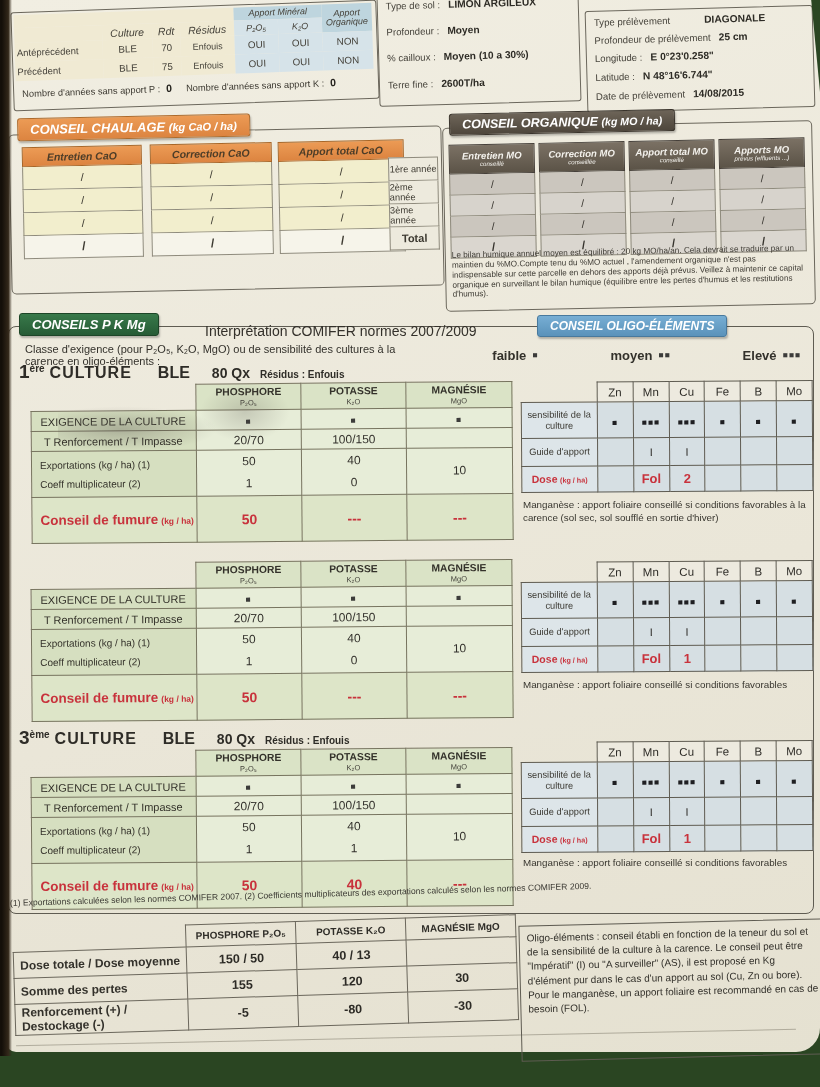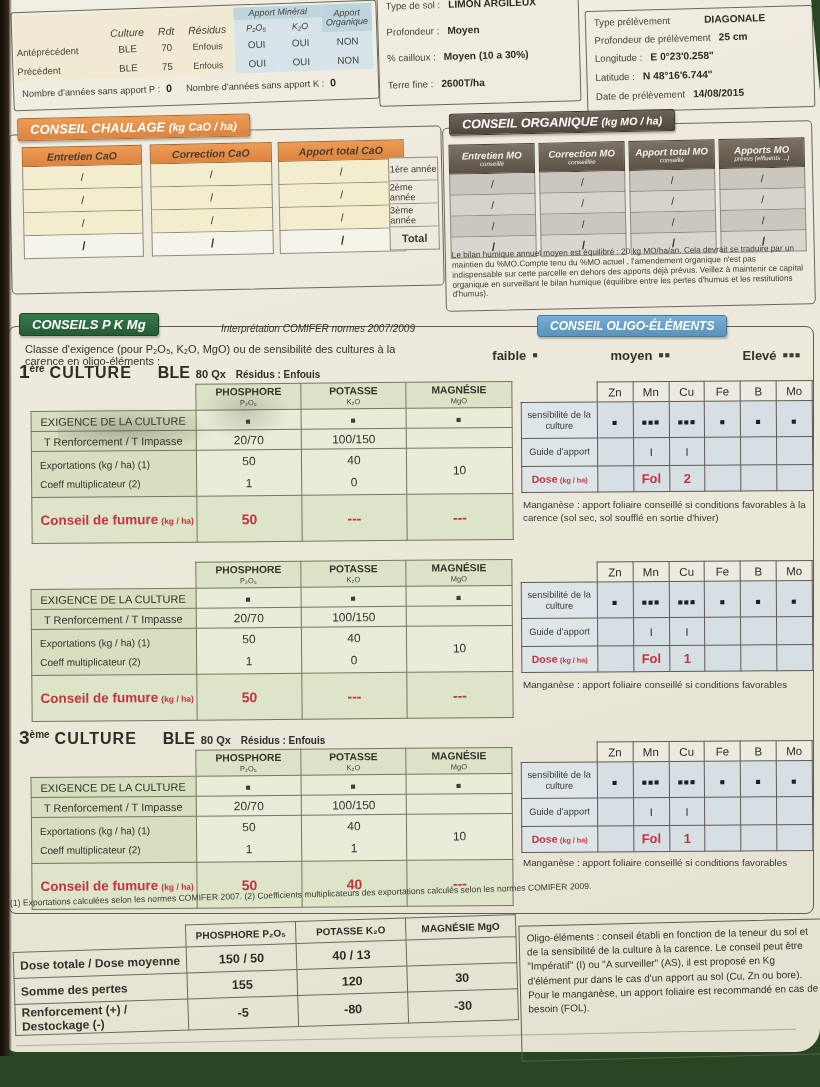--- a/index.html
+++ b/index.html
@@ -62,31 +62,31 @@
   .org-head{height:28px;background:linear-gradient(#7b7164,#5b5347);border:1px solid #46403a;color:#f3f1ec;display:flex;flex-direction:column;align-items:center;justify-content:center;line-height:1.05;}
   .org-head .main{font-size:9.6px;font-weight:bold;font-style:italic;}
   .org-head .sub{font-size:6.2px;font-style:italic;}
   .org-cell{height:20px;border:1px solid #8f8b7d;border-top:none;display:flex;align-items:center;justify-content:center;font-size:10.5px;color:#35322c;}
   .org-a{background:#cbc6be;} .org-b{background:#d7d3cc;}
   .org-cell.last{font-weight:bold;font-size:11.5px;background:#dad6cf;}
   .org-note{position:absolute;left:6px;top:122px;width:354px;font-size:8.2px;line-height:1.2;color:#3e3b34;}
 
   
   .pkmg-frame{left:8px;top:326px;width:804px;height:586px;border:1.6px solid #5f5c52;border-radius:8px;}
-  .subtitle{left:212px;top:-4px;font-size:10px;color:#33302a;font-style:italic;}
+  .subtitle{left:196px;top:-4px;font-size:14px;color:#33302a;}
   .legend{left:16px;top:16px;width:776px;display:flex;align-items:center;font-size:11px;color:#33312b;}
   .legend .lvl{margin-left:28px;font-weight:bold;font-size:13px;display:flex;align-items:center;gap:6px;white-space:nowrap;padding-left:44px;}
   .marks{font-size:8.5px;letter-spacing:1px;color:#3c3c3a;}
   .marks.big{font-size:8.5px;color:#1f1f22;}
 
   .cult-title{left:10px;font-weight:bold;color:#2e2c27;white-space:nowrap;}
   .cnum{font-size:19px;} .csup{font-size:10px;font-weight:bold;}
   .cword{font-size:16px;margin-left:5px;letter-spacing:1px;}
   .ccrop{font-size:16px;margin-left:26px;}
-  .cyield{font-size:11px;margin-left:6px;}
+  .cyield{font-size:14px;margin-left:22px;}
   .cres{font-size:10px;margin-left:10px;}
 
   table.pk-table{border-collapse:collapse;transform:rotate(-.5deg);}
   .pk-table td{border:1px solid #77745f;}
   .ghost{border:none!important;background:transparent!important;}
   .pk-h{background:#dae3c6;text-align:center;vertical-align:middle;}
   .nname{display:block;font-size:10.3px;font-weight:bold;color:#33312a;line-height:1.1;}
   .nform{display:block;font-size:7.5px;color:#43413a;}
   .pk-label{background:#d6dfc0;font-size:10.8px;color:#34322a;padding-left:8px;}
   .pk-label.c{text-align:center;padding-left:0;font-size:11px;}

